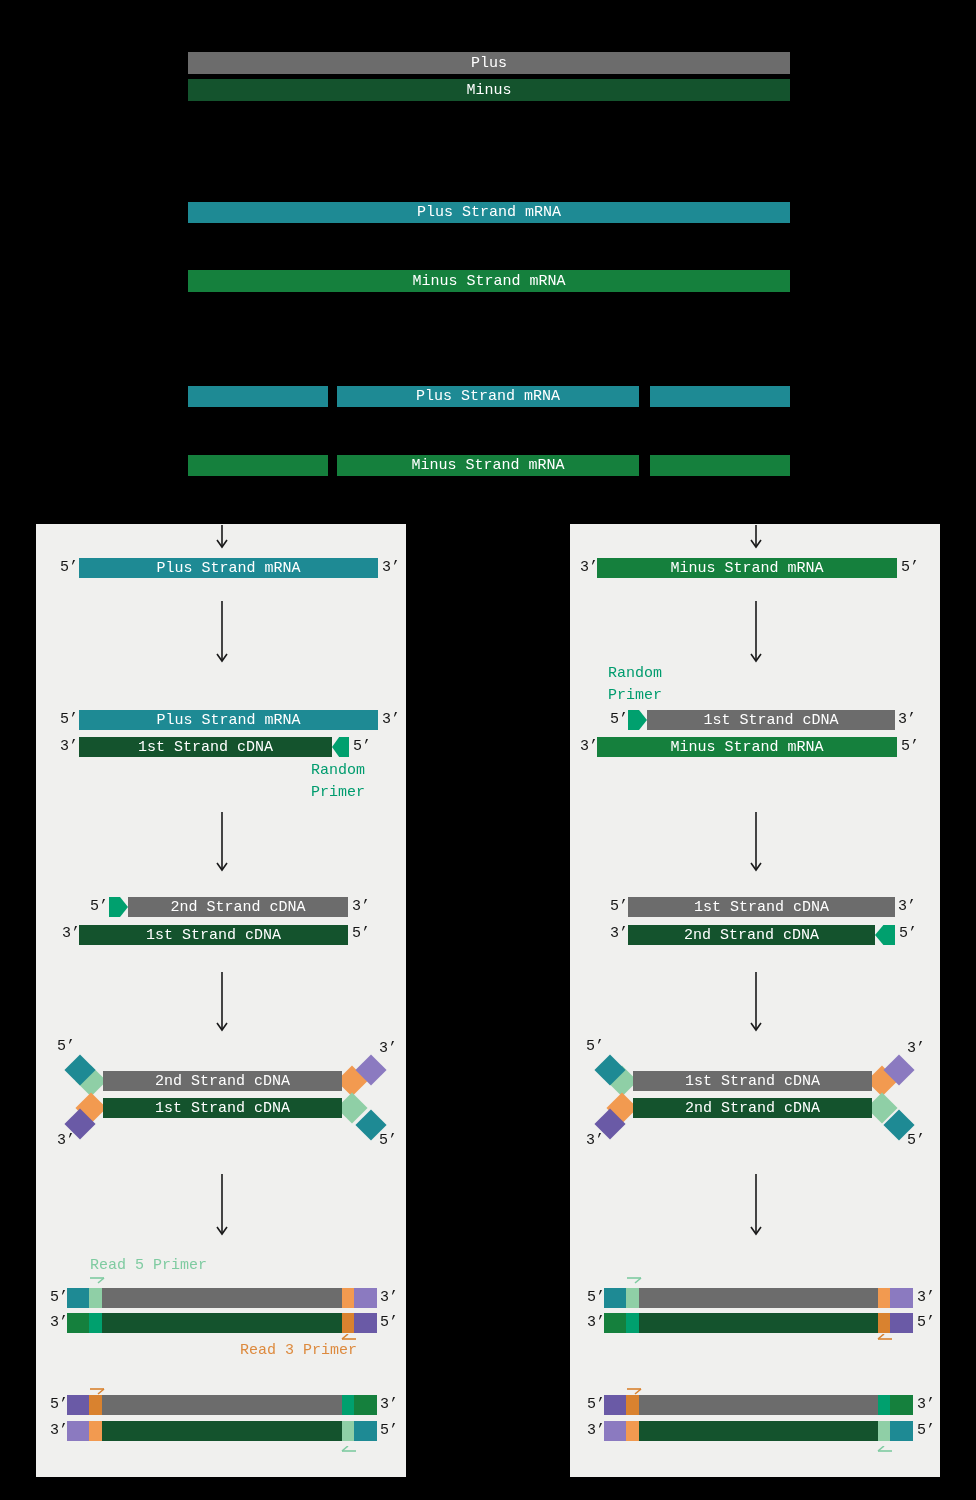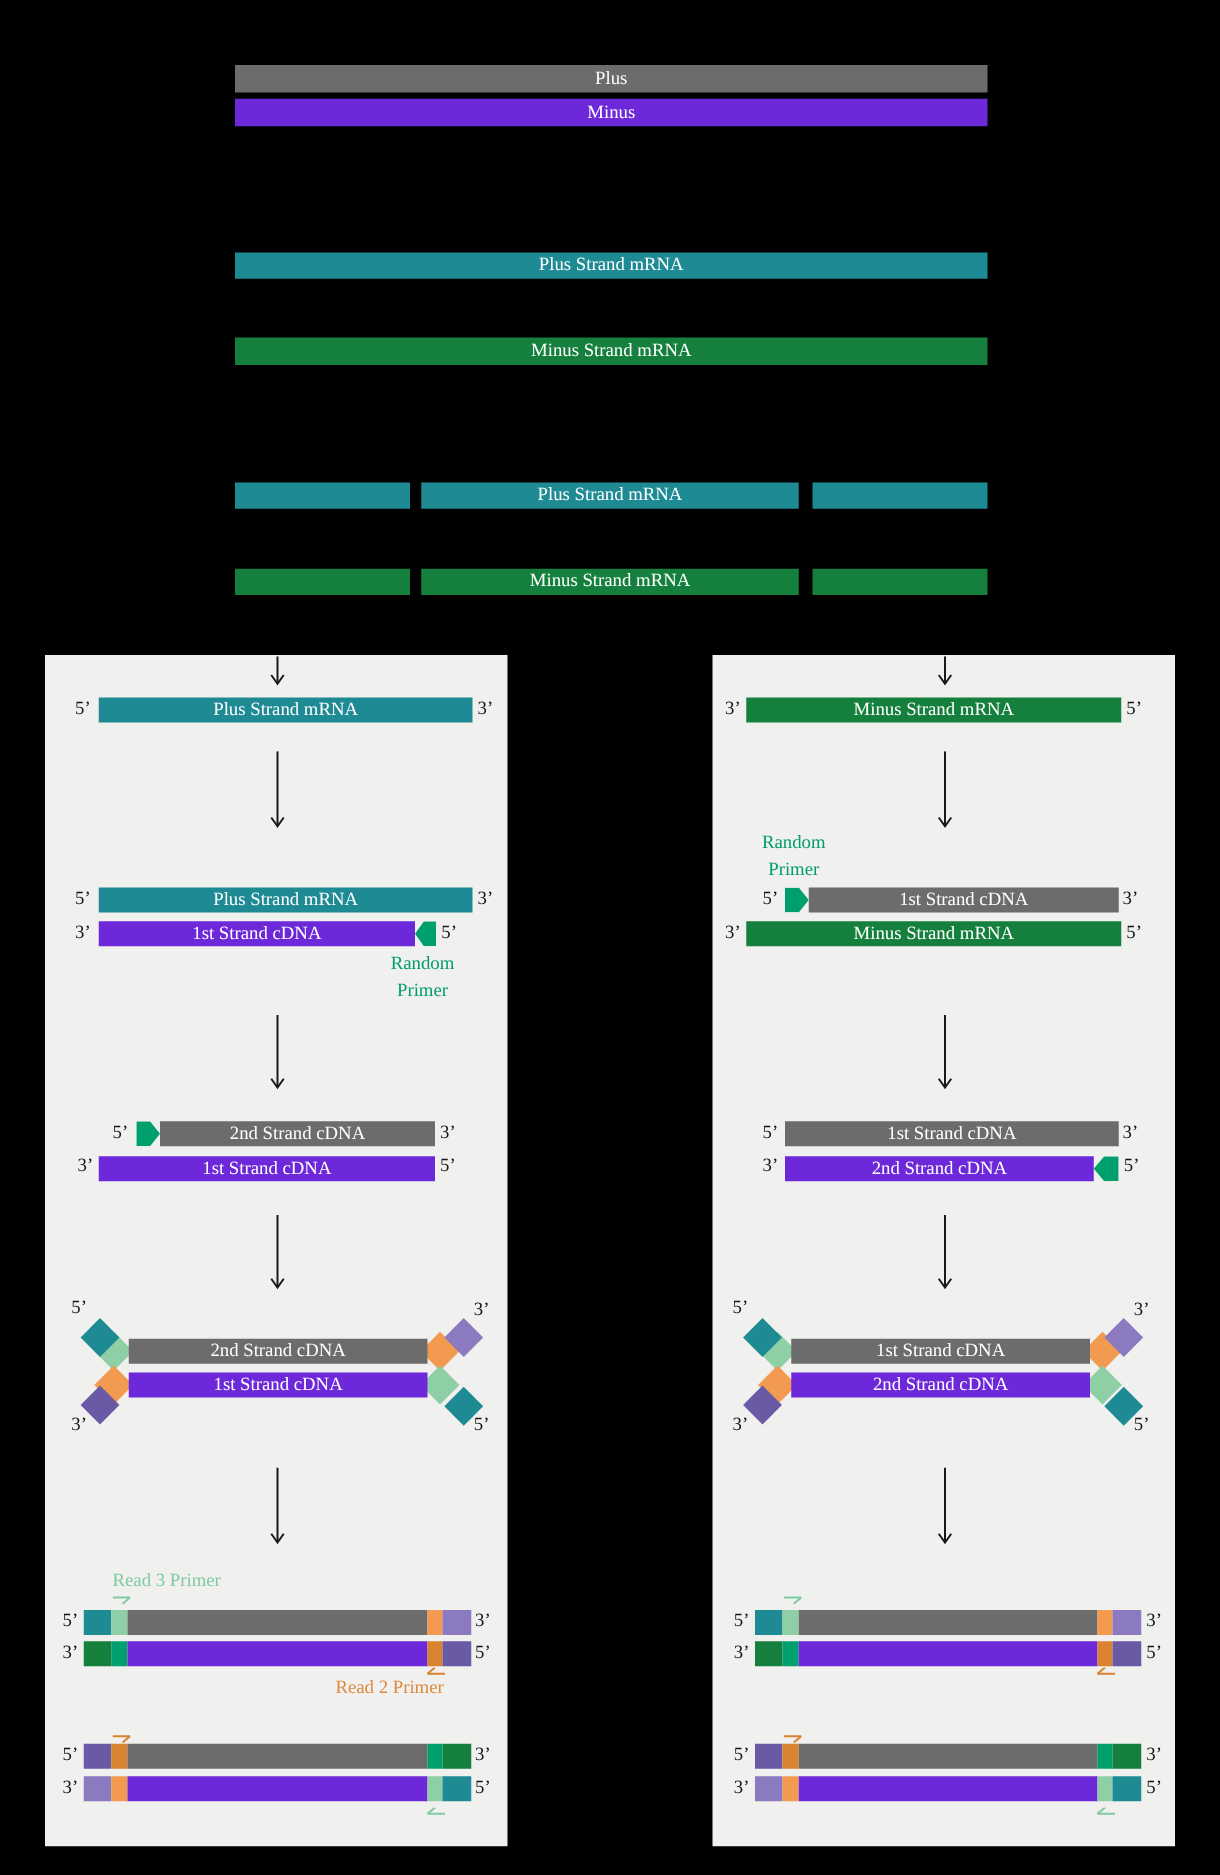--- a/index.html
+++ b/index.html
@@ -1,32 +1,32 @@
 <!DOCTYPE html>
 <html><head>
 <meta charset="utf-8">
 <style>
   html,body{margin:0;padding:0;background:#000;}
   .stage{position:relative;width:976px;height:1500px;background:#000;overflow:hidden;
-         font-family:Liberation Serif, serif;}
+         font-family:Liberation Mono, monospace;}
   .panel{position:absolute;top:524px;width:370px;height:953px;background:#F0F0EE;}
   .bar{position:absolute;display:flex;align-items:center;justify-content:center;
        color:#fff;font-size:15px;white-space:nowrap;z-index:3;}
   .h20{height:20px}.h21{height:21px}.h22{height:22px}
   .lbl{position:absolute;font-size:15px;color:#161616;white-space:nowrap;z-index:4;line-height:17px;}
   .blk{position:absolute;height:20px;z-index:3;}
   .diam{position:absolute;width:22px;height:22px;transform:rotate(45deg);}
   .z1{z-index:1}.z2{z-index:2}
   .pent{position:absolute;height:20px;z-index:3;background:#00A06E;}
   .pentL{clip-path:polygon(0 50%,42% 0,100% 0,100% 100%,42% 100%);}
   .pentR{clip-path:polygon(0 0,58% 0,100% 50%,58% 100%,0 100%);}
   .c-teal{background:#1E8A94}.c-cyan{background:#15803d}.c-green{background:#00A06E}
   .c-lgreen{background:#8FCFA6}.c-orange{background:#F29A50}.c-dorange{background:#D9822F}
   .c-purple{background:#8B7AC0}.c-dpurple{background:#6A5AA6}
-  .c-dgray{background:#6C6C6C}.c-lgray{background:#6d28d9}
+  .c-dgray{background:#6C6C6C}.c-lgray{background:#14532d}
   .arr{position:absolute;z-index:4;}
   .arr svg{display:block}
   .note{position:absolute;color:#009C6E;font-size:15px;line-height:22px;text-align:center;
          width:100px;z-index:4;white-space:nowrap;}
   .read1{position:absolute;color:#7FCBA1;font-size:15px;z-index:4;white-space:nowrap;}
   .read2{position:absolute;color:#DD8A3E;font-size:15px;z-index:4;white-space:nowrap;text-align:right;width:115px;}
 </style>
 </head>
 <body>
 
@@ -172,21 +172,21 @@
   <span class="lbl" style="left:57px;top:1132px;">3’</span>
   <div class="diam c-orange z1" style="left:80px;top:1097px;"></div>
   <div class="diam c-dpurple z2" style="left:69px;top:1113px;"></div>
   <div class="bar h20 c-lgray" style="left:103px;top:1098px;width:239px;">
       <span>1st Strand cDNA</span>
     </div>
   <div class="diam c-lgreen z1" style="left:341px;top:1097px;"></div>
   <div class="diam c-teal z2" style="left:360px;top:1114px;"></div>
   <span class="lbl" style="left:379px;top:1132px;">5’</span>
 
-  <div class="read1" style="left:90px;top:1257px;">Read 3 Primer</div>
+  <div class="read1" style="left:90px;top:1257px;">Read 5 Primer</div>
   <div class="arr" style="left:90px;top:1275px;">
       <svg width="16" height="9" viewBox="0 0 16 9">
         <line x1="0" y1="3" x2="14" y2="3" stroke="#7FCBA1" stroke-width="1.6"></line>
         <line x1="14" y1="3" x2="8" y2="8" stroke="#7FCBA1" stroke-width="1.6"></line>
       </svg>
     </div>
 
   <span class="lbl" style="left:50px;top:1289px;">5’</span>
   <div class="blk c-teal" style="left:67px;top:1288px;width:22px;"></div>
   <div class="blk c-lgreen" style="left:89px;top:1288px;width:13px;"></div>
@@ -202,21 +202,21 @@
   <div class="blk c-dorange" style="left:342px;top:1313px;width:12px;"></div>
   <div class="blk c-dpurple" style="left:354px;top:1313px;width:23px;"></div>
   <span class="lbl" style="left:380px;top:1314px;">5’</span>
 
   <div class="arr" style="left:340px;top:1334px;">
       <svg width="16" height="9" viewBox="0 0 16 9">
         <line x1="16" y1="5" x2="2" y2="5" stroke="#D9822F" stroke-width="1.6"></line>
         <line x1="2" y1="5" x2="8" y2="0" stroke="#D9822F" stroke-width="1.6"></line>
       </svg>
     </div>
-  <div class="read2" style="left:240px;top:1342px;">Read 2 Primer</div>
+  <div class="read2" style="left:240px;top:1342px;">Read 3 Primer</div>
 
   <div class="arr" style="left:90px;top:1386px;">
       <svg width="16" height="9" viewBox="0 0 16 9">
         <line x1="0" y1="3" x2="14" y2="3" stroke="#D9822F" stroke-width="1.6"></line>
         <line x1="14" y1="3" x2="8" y2="8" stroke="#D9822F" stroke-width="1.6"></line>
       </svg>
     </div>
 
   <span class="lbl" style="left:50px;top:1396px;">5’</span>
   <div class="blk c-dpurple" style="left:67px;top:1395px;width:22px;"></div>

